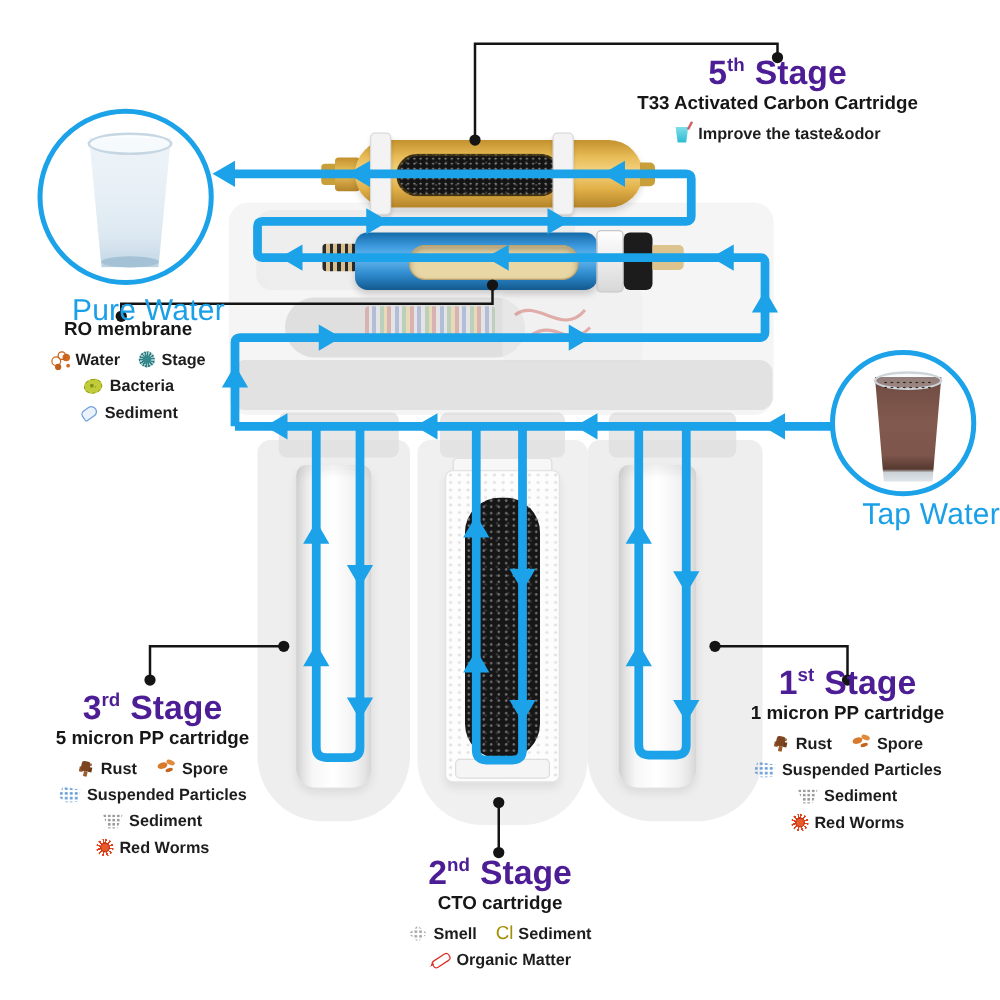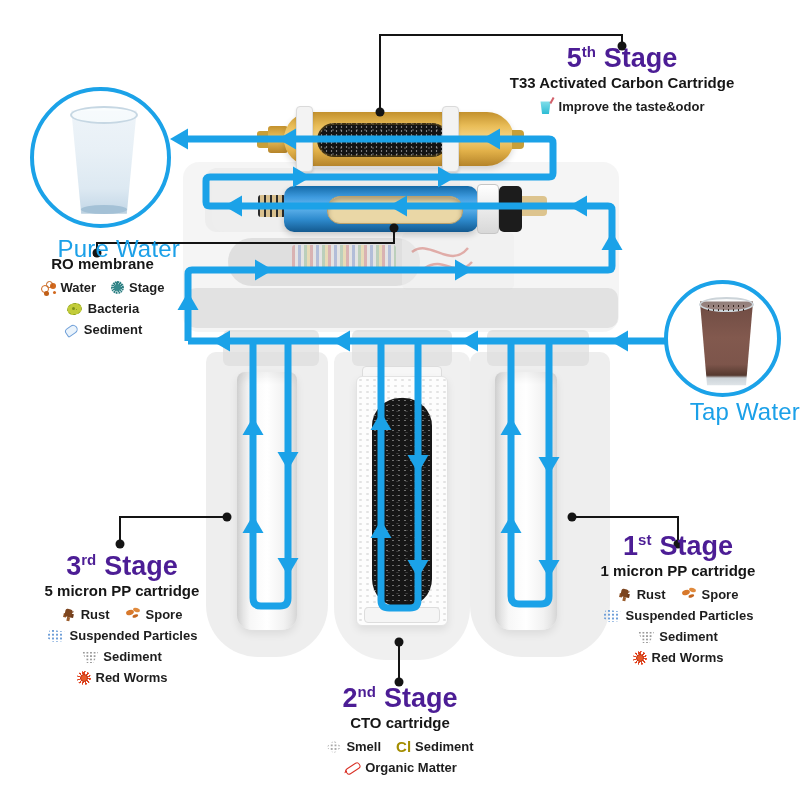--- a/index.html
+++ b/index.html
@@ -93,21 +93,21 @@
   .s4{left:15px;top:254px;width:175px}
   .s3{left:22px;top:552px;width:200px}
   .s1{left:578px;top:532px;width:200px}
   .s2{left:300px;top:684px;width:200px}
   .stage-title{font-size:27px;font-weight:bold;color:#4c1d95;line-height:1.08}
   .stage-title sup{font-size:15px;font-weight:bold}
   .stage-title .w{margin-left:8px}
   .stage-sub{font-size:15px;font-weight:bold;color:#161616;margin-top:1px;margin-bottom:5px;line-height:1.15}
   .crow{display:flex;justify-content:center;align-items:flex-start;gap:15px;font-size:13px;font-weight:bold;color:#1d1d1d;line-height:21px}
   .citem{display:inline-flex;align-items:center;white-space:nowrap}
-  .cl-sym{color:#a38d00;font-weight:bold;font-size:15px;margin-right:4px}
+  .cl-sym{color:#a38d00;font-weight:normal;font-size:15px;margin-right:4px}
 
   
   .ic{display:inline-block;position:relative;margin-right:5px;flex:0 0 auto}
   .ic-rust{width:14px;height:13px}
   .ic-rust::before{content:"";position:absolute;left:3px;top:1px;width:7px;height:8px;background:#7c451f;border-radius:2px;transform:rotate(12deg);
     box-shadow:-3px 3px 0 -2px #8f5326,4px 2px 0 -2px #6d3a18,1px 6px 0 -2px #9a5c2c,-2px -1px 0 -3px #a56a35,4px -2px 0 -3px #7c451f}
   .ic-spore{width:16px;height:13px}
   .ic-spore::before{content:"";position:absolute;left:1px;top:2px;width:8px;height:5px;background:#d8792c;border-radius:50%;transform:rotate(-18deg);box-shadow:4px 5px 0 -1px #c4651e}
   .ic-spore::after{content:"";position:absolute;left:8px;top:0;width:7px;height:4px;background:#e08a3c;border-radius:50%;transform:rotate(20deg)}
   .ic-susp{width:18px;height:13px;background-image:radial-gradient(#6f9fd8 1.05px,transparent 1.35px);background-size:4px 3.8px;

